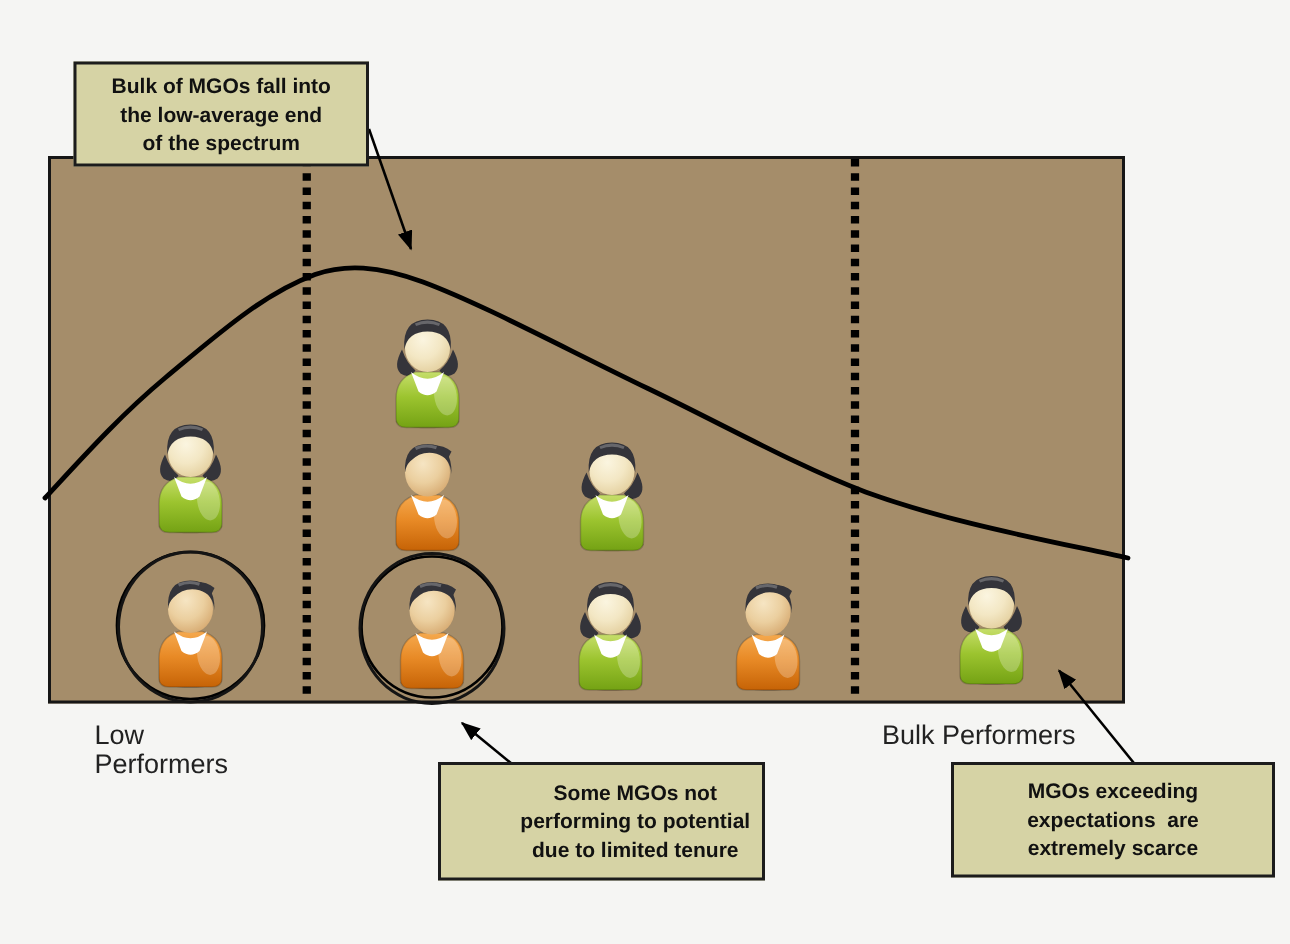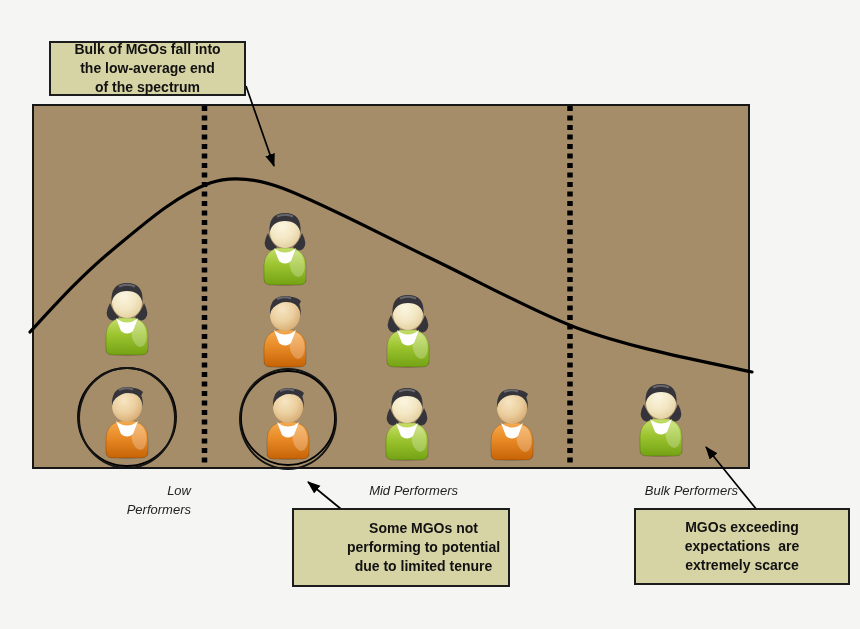--- a/index.html
+++ b/index.html
@@ -25,26 +25,26 @@
   .person.man svg.man-svg{display:block;}
   .person.circled::before{content:"";position:absolute;left:50%;top:49%;
       width:94px;height:98px;transform:translate(-50%,-50%);
       border:2px solid #141414;border-radius:50%;}
 
   .callout{position:absolute;background:var(--callout-fill);
       border:2px solid var(--callout-border);
       display:flex;align-items:center;justify-content:center;text-align:center;
       font-weight:bold;font-size:14px;line-height:19px;color:#111;
       white-space:pre-wrap;}
-  .callout.top-callout{left:49px;top:41px;width:197px;height:55px;}
+  .callout.top-callout{left:49px;top:41px;width:197px;height:70px;}
   .callout.mid-callout{left:292px;top:508px;width:218px;height:79px;padding-left:45px;}
   .callout.high-callout{left:612px;top:508px;width:216px;height:77px;margin-left:22px;}
 
-  .axis-label{position:absolute;font-size:13px;line-height:19px;color:#222;
-      text-align:right;white-space:pre-line;font-style:italic;}
+  .axis-label{position:absolute;font-size:18px;line-height:19px;color:#222;
+      text-align:left;white-space:pre-line;}
   .axis-label.low{left:63px;top:481px;width:128px;}
   .axis-label.mid{left:318px;top:481px;width:140px;}
   .axis-label.high{left:588px;top:481px;width:150px;}
 </style>
 </head>
 <body>
 
 <svg width="0" height="0" style="position:absolute" aria-hidden="true">
   <defs>
     <linearGradient id="gGreen" x1="0" y1="0" x2="0" y2="1">
@@ -216,21 +216,20 @@
       <ellipse cx="29" cy="26" rx="15" ry="16" fill="url(#gFaceW)"></ellipse>
       <path d="M13.5 27 Q12 7 29 7 Q46 7 44.5 27 Q42 15 29 15 Q16 15 13.5 27 z" fill="#34343a"></path>
       <path d="M21 10.5 q8 -3.5 16 0" stroke="rgba(255,255,255,0.25)" stroke-width="2" fill="none"></path>
     </svg>
 
   </div>
     </div>
 
   <div class="axis-label low">Low
 Performers</div>
-  <div class="axis-label mid">Mid Performers</div>
   <div class="axis-label high">Bulk Performers</div>
 
   <div class="callout top-callout">Bulk of MGOs fall into
 the low-average end
 of the spectrum</div>
   <div class="callout mid-callout">Some MGOs not
 performing to potential
 due to limited tenure</div>
   <div class="callout high-callout">MGOs exceeding
 expectations  are

